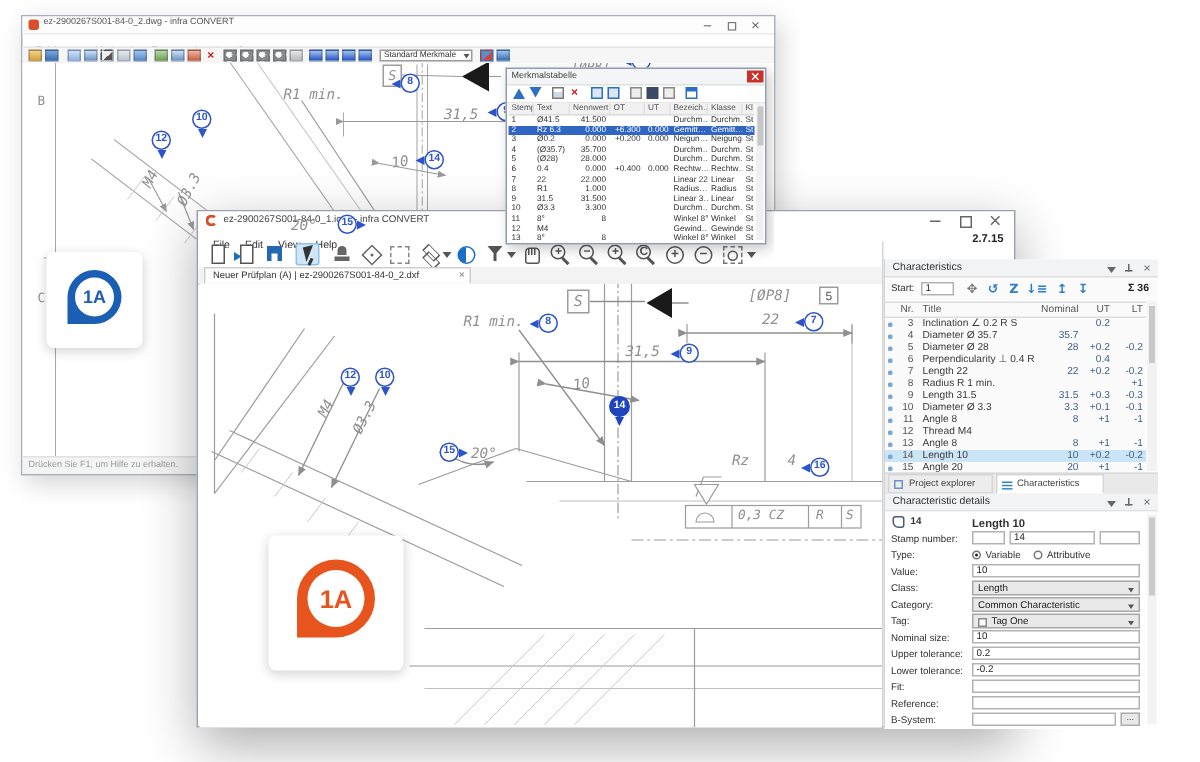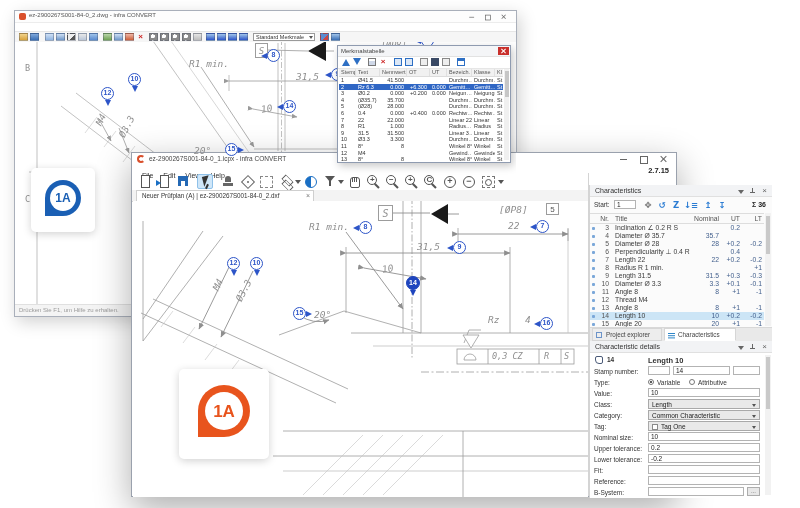--- a/index.html
+++ b/index.html
@@ -11,21 +11,21 @@
   .bw-title{position:absolute;left:0;top:0;right:0;height:11px;background:#fdfdfd;border-bottom:1px solid #ececec}
   .bw-title .t{position:absolute;left:14px;top:1px;font-size:6px;color:#555;white-space:nowrap}
   .bw-menu{position:absolute;left:0;top:11px;right:0;height:9px}
   .bw-menu .mi{display:inline-block;font-size:6.5px;color:#333;margin-left:9px;line-height:9px}
   .bw-tools{position:absolute;left:0;top:20px;right:0;height:11px;border-top:1px solid #e6e6e6;border-bottom:1px solid #dedede;background:#f6f6f6}
   .ci{position:absolute;top:1px;width:9px;height:8px;border:1px solid rgba(60,70,90,.35);box-sizing:border-box}
   .ci-x{border:none;color:#c22;font:bold 8px/8px "Liberation Sans",sans-serif;text-align:center}
   .bw-canvas{position:absolute;left:0;top:31px;width:501px;height:264px;background:#fff;overflow:hidden}
   .bw-status{position:absolute;left:0;bottom:0;right:0;height:11px;background:#f4f4f4;border-top:1px solid #e0e0e0;font-size:6px;color:#9a9a9a;line-height:11px;padding-left:4px}
   
-  .fw{left:131px;top:152px;width:546px;height:345px;border-color:#9aa1ad;box-shadow:0 12px 34px rgba(0,0,0,.32)}
+  .fw{left:131px;top:140px;width:546px;height:345px;border-color:#9aa1ad;box-shadow:0 12px 34px rgba(0,0,0,.32)}
   .fw-title{position:absolute;left:0;top:0;right:0;height:11px;background:#fff}
   .fw-title .t{position:absolute;left:17px;top:2px;font-size:6.5px;color:#444;white-space:nowrap}
   .winbtn{position:absolute;top:1px;width:16px;height:9px}
   .wb-min:before{content:"";position:absolute;left:4px;top:5px;width:7px;height:1px;background:#666}
   .wb-max:before{content:"";position:absolute;left:4px;top:1.5px;width:6px;height:6px;border:1px solid #666}
   .wb-cls:before,.wb-cls:after{content:"";position:absolute;left:7px;top:1px;width:1px;height:8px;background:#666}
   .wb-cls:before{transform:rotate(45deg)}.wb-cls:after{transform:rotate(-45deg)}
   .fw-ver{position:absolute;right:7px;top:13px;font-size:7.5px;font-weight:bold;color:#222}
   .fw-menu{position:absolute;left:0;top:11px;height:9px}
   .fw-menu .mi{display:inline-block;font-size:7px;color:#333;margin-left:10px;line-height:9px}

